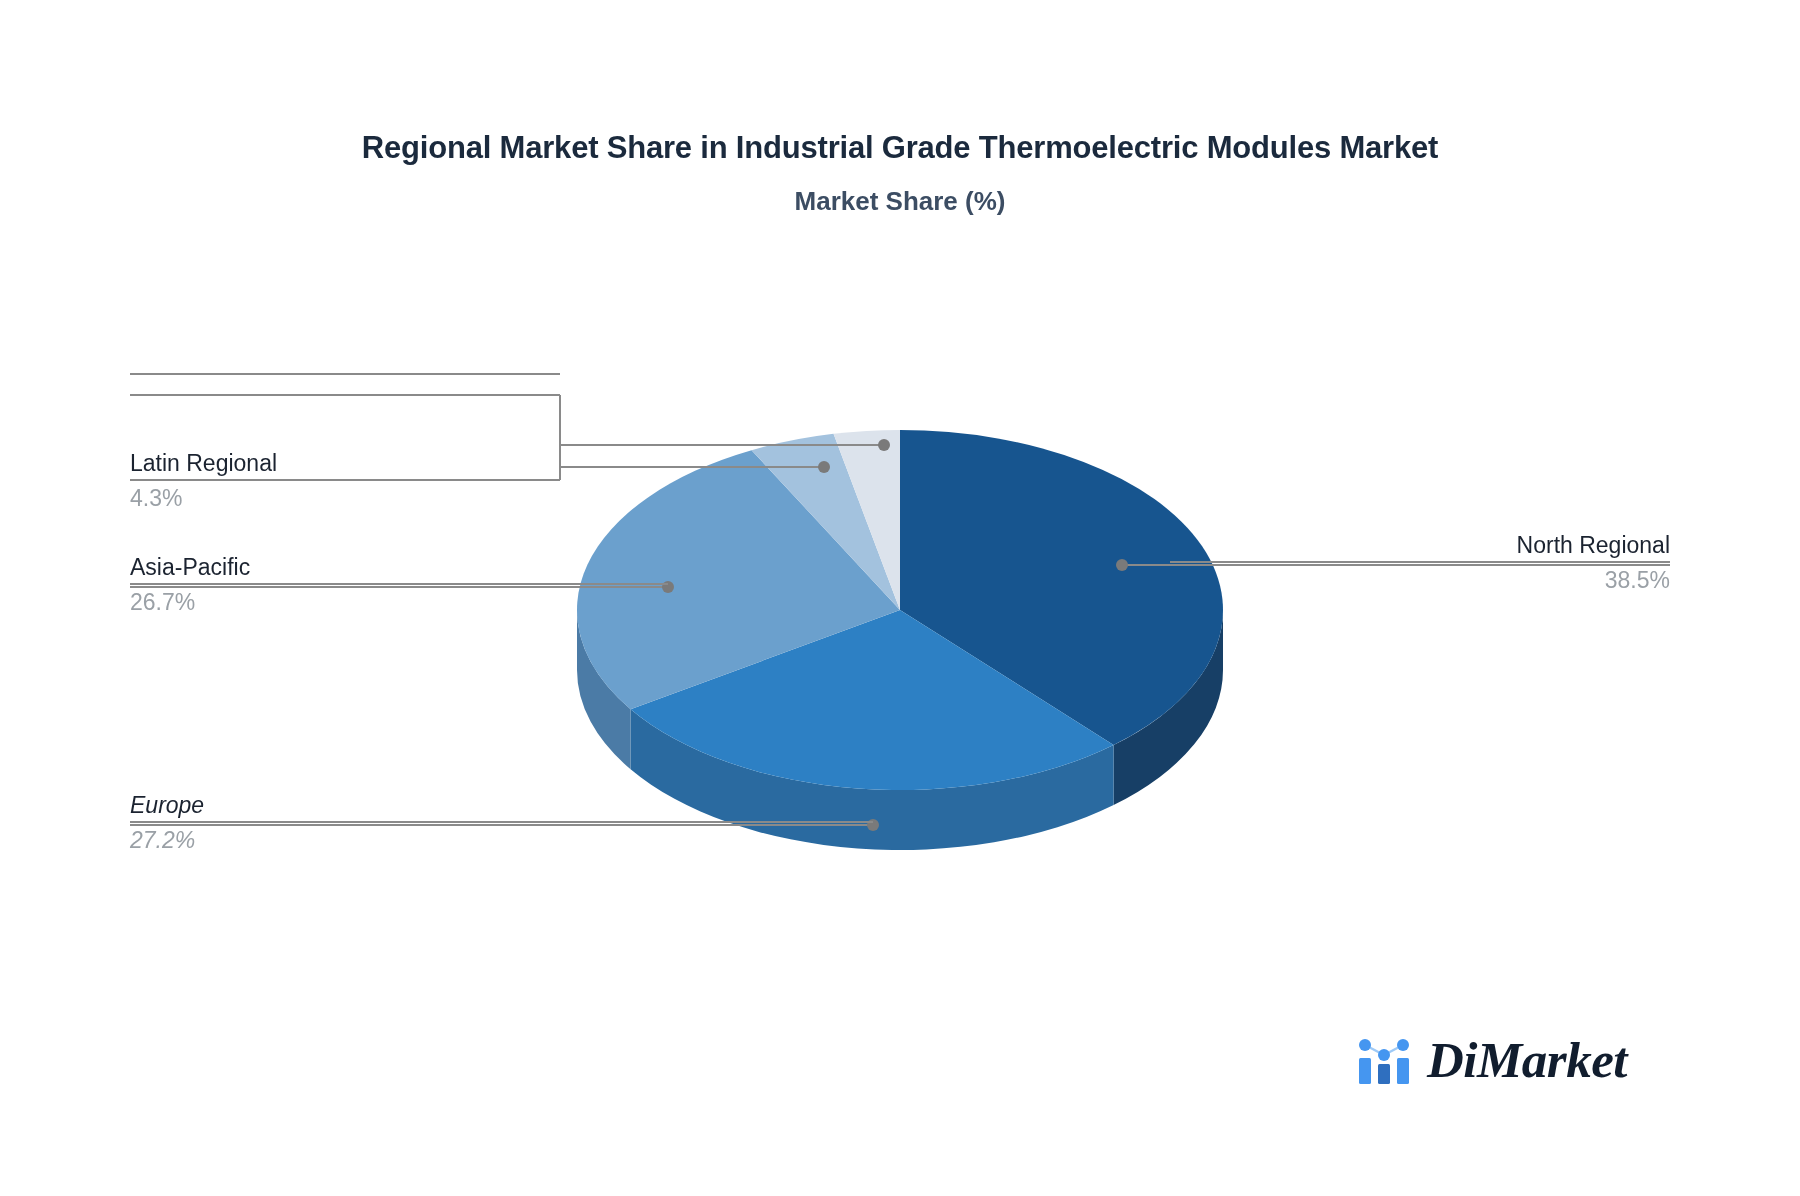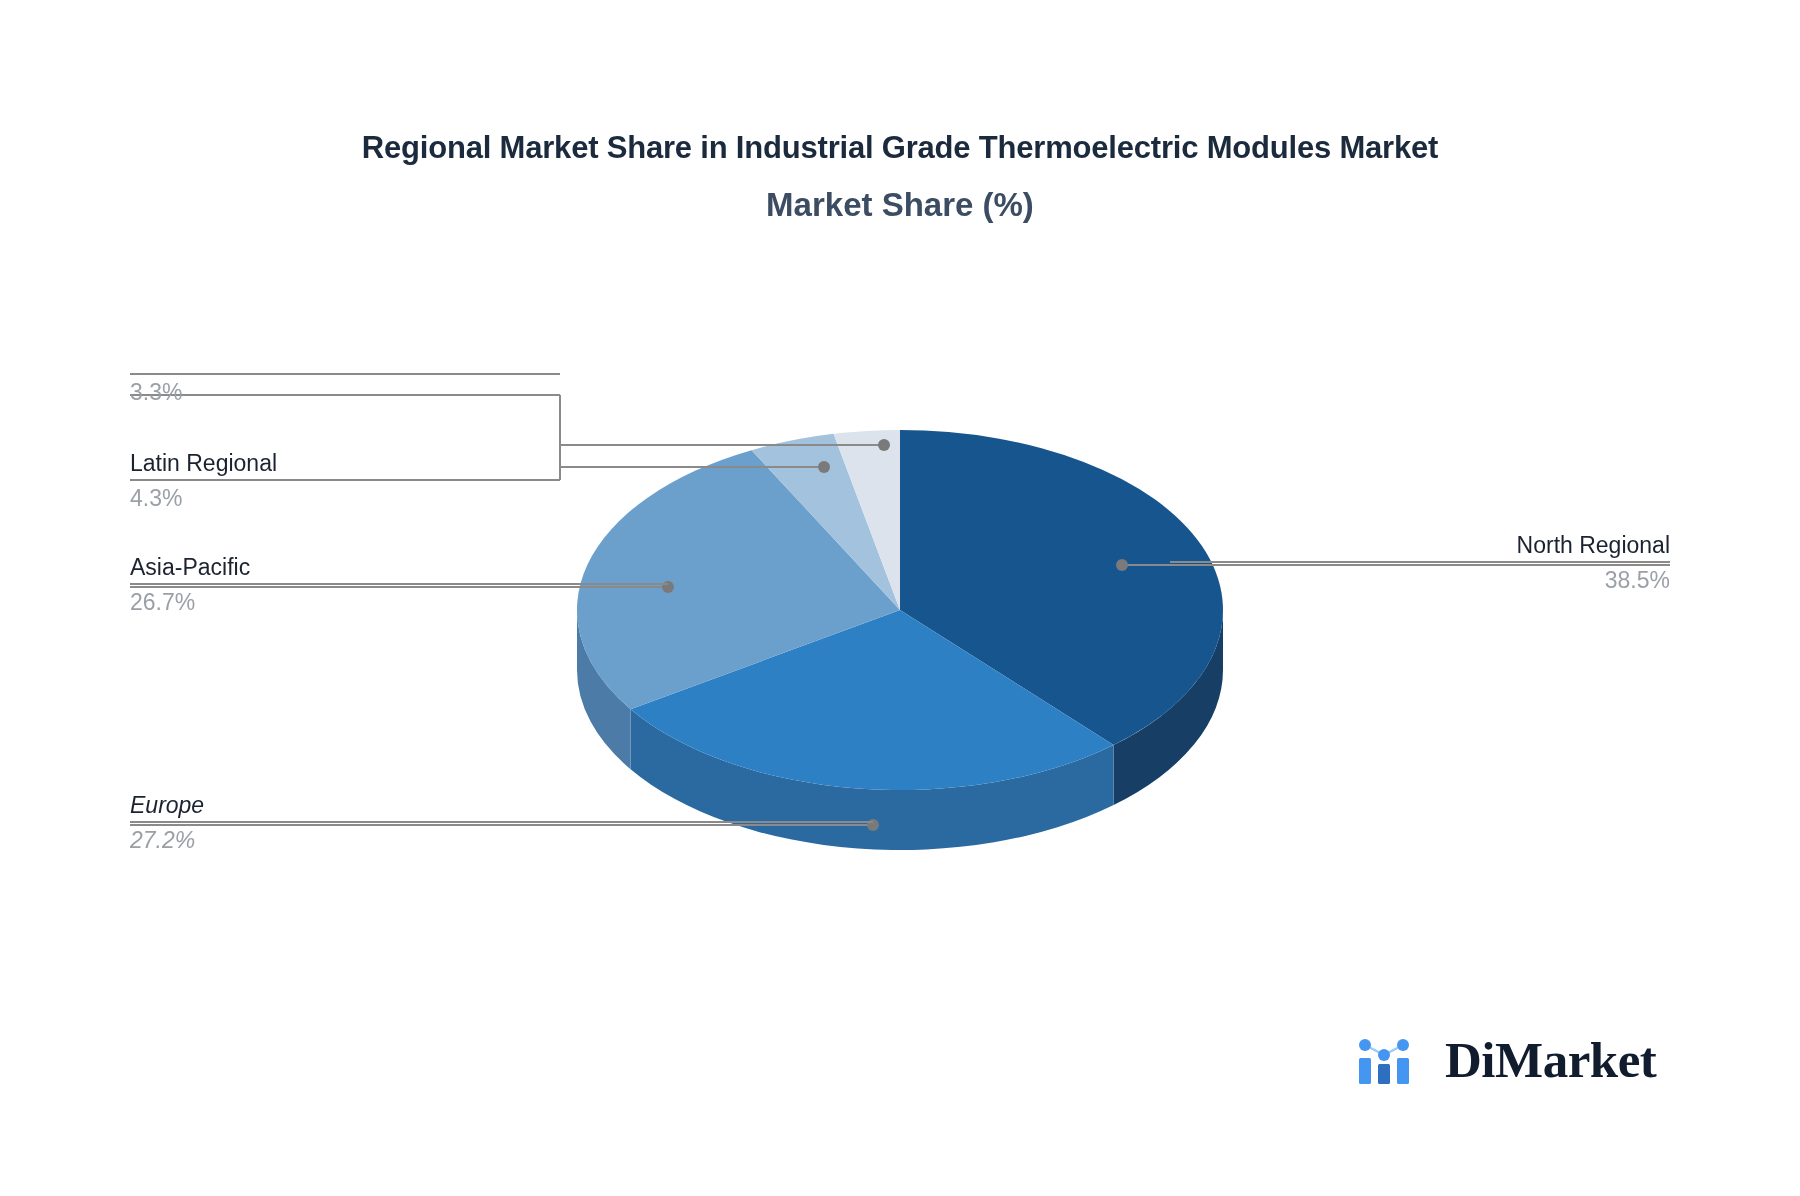--- a/index.html
+++ b/index.html
@@ -24,21 +24,21 @@
     font-size: 31px;
     font-weight: bold;
     color: #1b2a3d;
     letter-spacing: -0.2px;
   }
   #subtitle {
     position: absolute;
     left: 0; top: 186px;
     width: 1800px;
     text-align: center;
-    font-size: 33px;
+    font-size: 26px;
     font-weight: bold;
     color: #3c4d63;
   }
 
   
   #pie-svg {
     position: absolute;
     left: 0; top: 0;
     width: 1800px; height: 1196px;
   }
@@ -63,21 +63,22 @@
     margin: 1px 0 2px 0;
   }
   .callout.right { text-align: right; }
 
   
   #logo {
     position: absolute;
     left: 1355px; top: 1035px;
     display: flex;
     align-items: center;
-    gap: 32px;
+    gap: 14px;
+    font-style: italic;
   }
   #logo-text {
     font-family: "Liberation Serif", serif;
     font-size: 51px;
     font-weight: bold;
     color: #111d2e;
     letter-spacing: -0.5px;
     line-height: 1;
   }
 </style>
@@ -123,21 +124,20 @@
       <polyline points="130,825 873,825"></polyline>
       <circle cx="873" cy="825" r="6" fill="#7a7a7a" stroke="none"></circle>
 
       <polyline points="1670,565 1122,565"></polyline>
       <circle cx="1122" cy="565" r="6" fill="#7a7a7a" stroke="none"></circle>
     </g>
   </svg>
 
   <div class="callout" style="left:130px; top:372px; width:430px;">
     <div class="cl-rule"></div>
-    <div class="cl-val">3.3%</div>
   </div>
 
   <div class="callout" style="left:130px; top:448px; width:430px;">
     <div class="cl-name">Latin Regional</div>
     <div class="cl-rule"></div>
     <div class="cl-val">4.3%</div>
   </div>
 
   <div class="callout" style="left:130px; top:552px; width:538px;">
     <div class="cl-name">Asia-Pacific</div>

